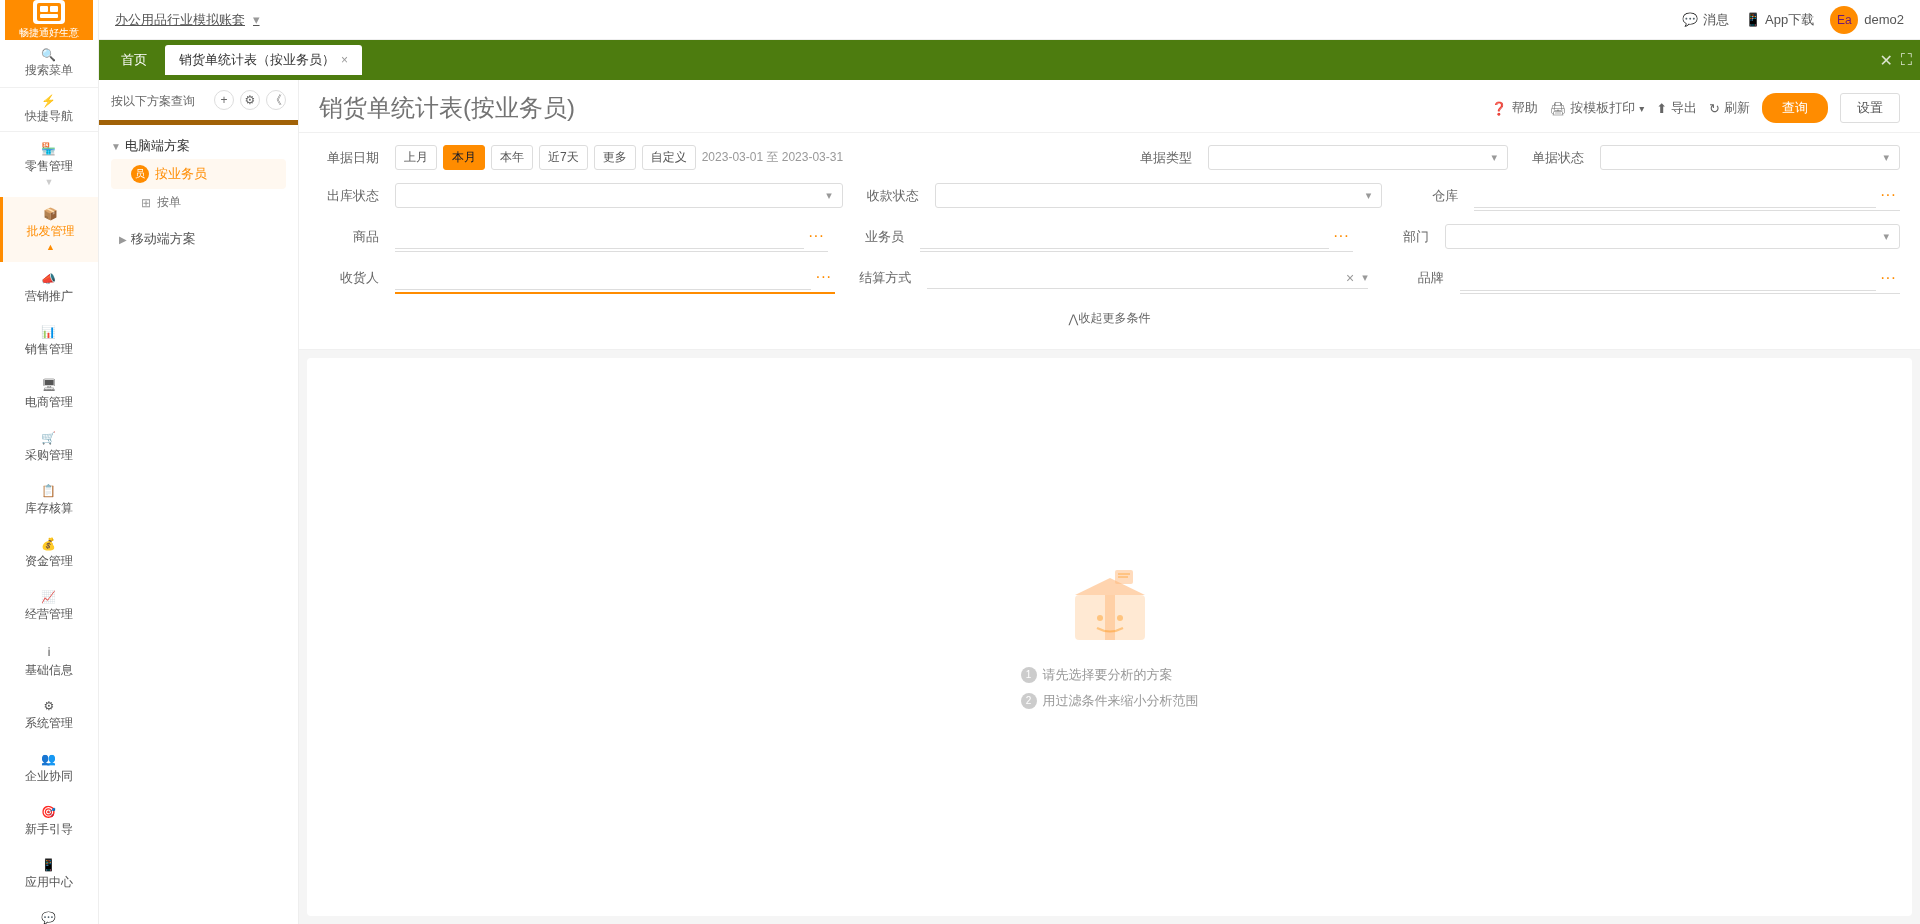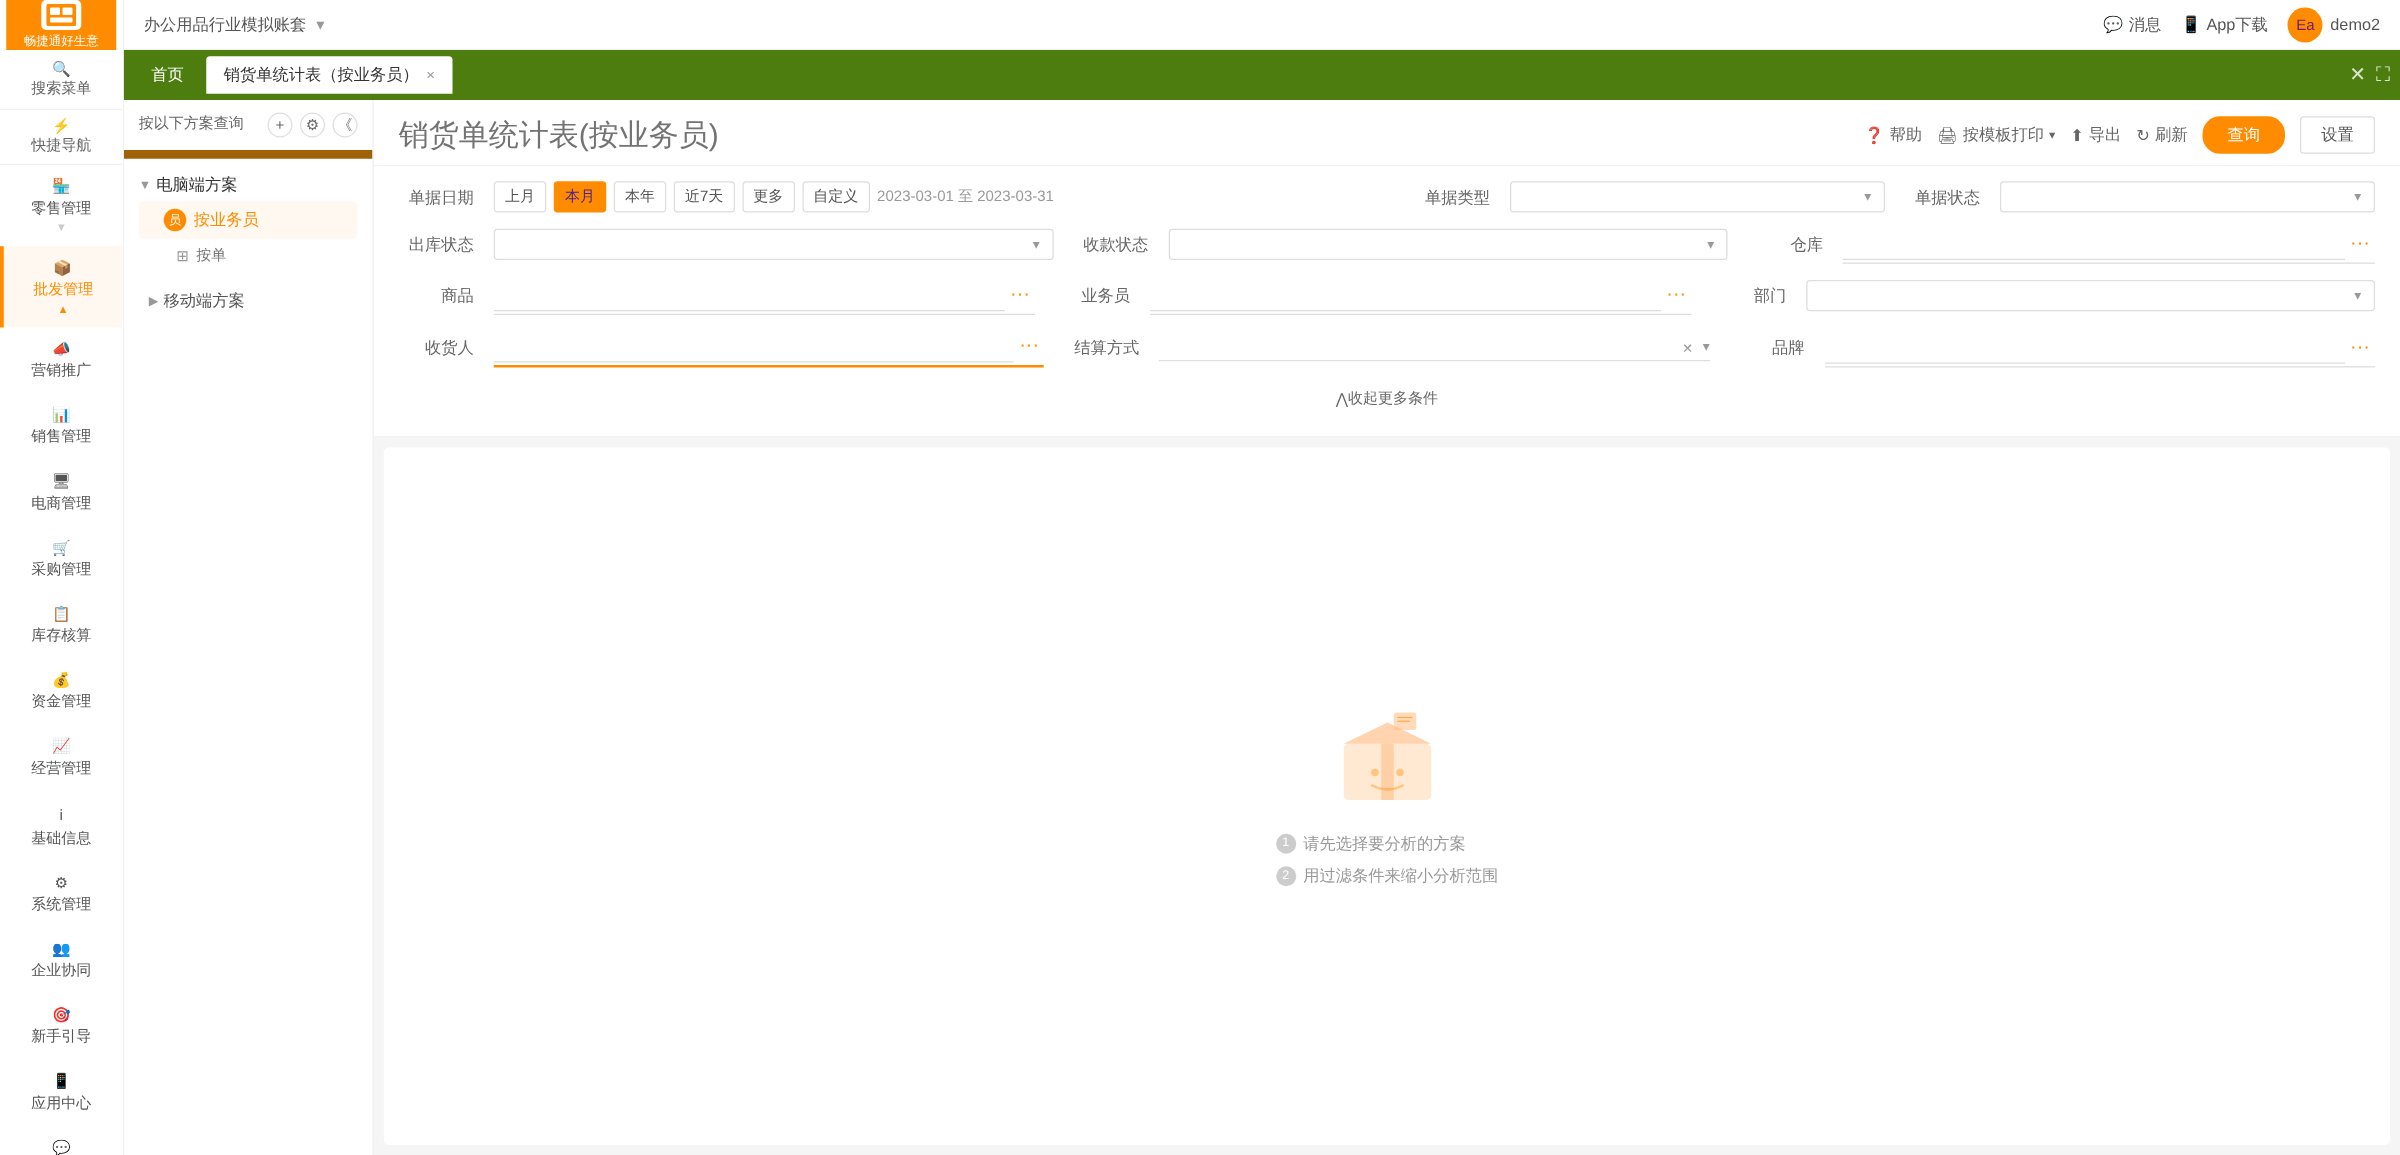--- a/index.html
+++ b/index.html
@@ -103,20 +103,21 @@
       padding: 0 16px;
       border-bottom: 1px solid #eee;
       flex-shrink: 0;
     }
     .top-header-left {
       display: flex;
       align-items: center;
       gap: 8px;
       color: #555;
       font-size: 13px;
+      text-decoration: underline;
     }
     .top-header-right {
       display: flex;
       align-items: center;
       gap: 16px;
       color: #555;
       font-size: 13px;
     }
     .top-header-right .user-info {
       display: flex;
@@ -205,23 +206,23 @@
       flex-shrink: 0;
       display: flex;
       flex-direction: column;
       overflow-y: auto;
     }
     .left-panel-header {
       padding: 10px 12px;
       font-size: 12px;
       color: #666;
       display: flex;
-      align-items: flex-start;
+      align-items: flex-end;
       gap: 6px;
-      border-bottom: 7px solid #a16207;
+      border-bottom: 5px solid #a16207;
     }
     .left-panel-actions {
       display: flex;
       align-items: center;
       gap: 6px;
       margin-left: auto;
     }
     .left-panel-action-btn {
       width: 20px;
       height: 20px;
@@ -382,21 +383,21 @@
       padding: 3px 8px;
       border: 1px solid #ddd;
       border-radius: 3px;
       font-size: 12px;
       color: #555;
       cursor: pointer;
       background: #fff;
     }
     .date-btn.active {
       background: #ff8c00;
-      color: #4c1d95;
+      color: #0f172a;
       border-color: #ff8c00;
     }
     .date-range {
       font-size: 12px;
       color: #999;
     }
     .select-control {
       flex: 1;
       border: 1px solid #ddd;
       border-radius: 3px;

